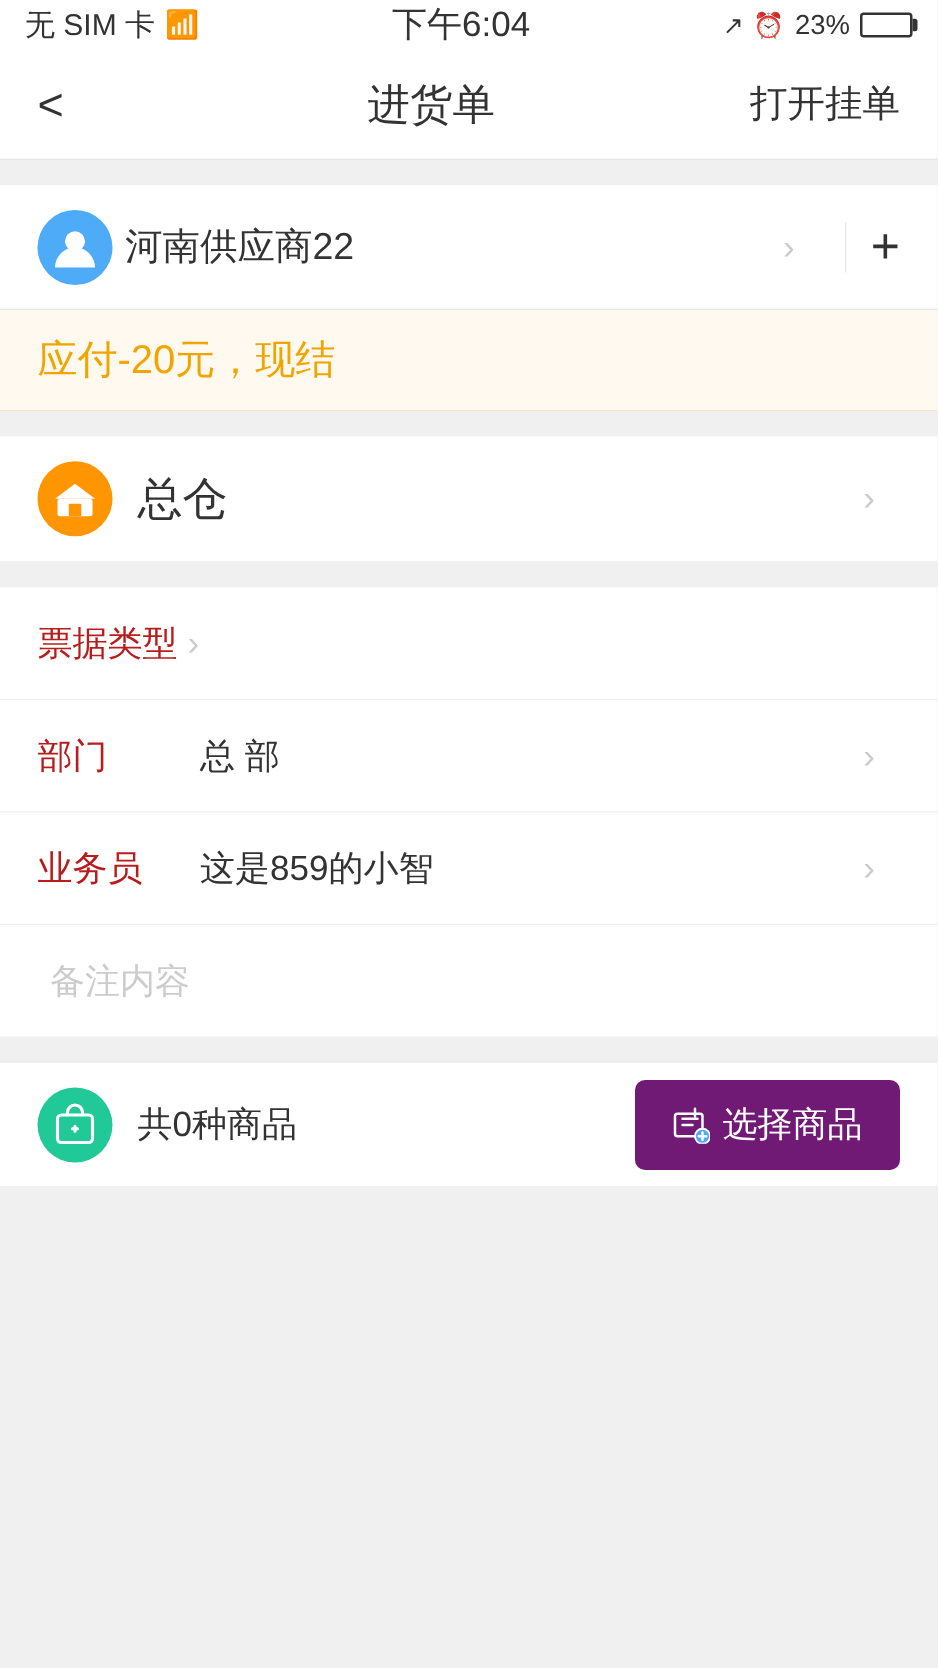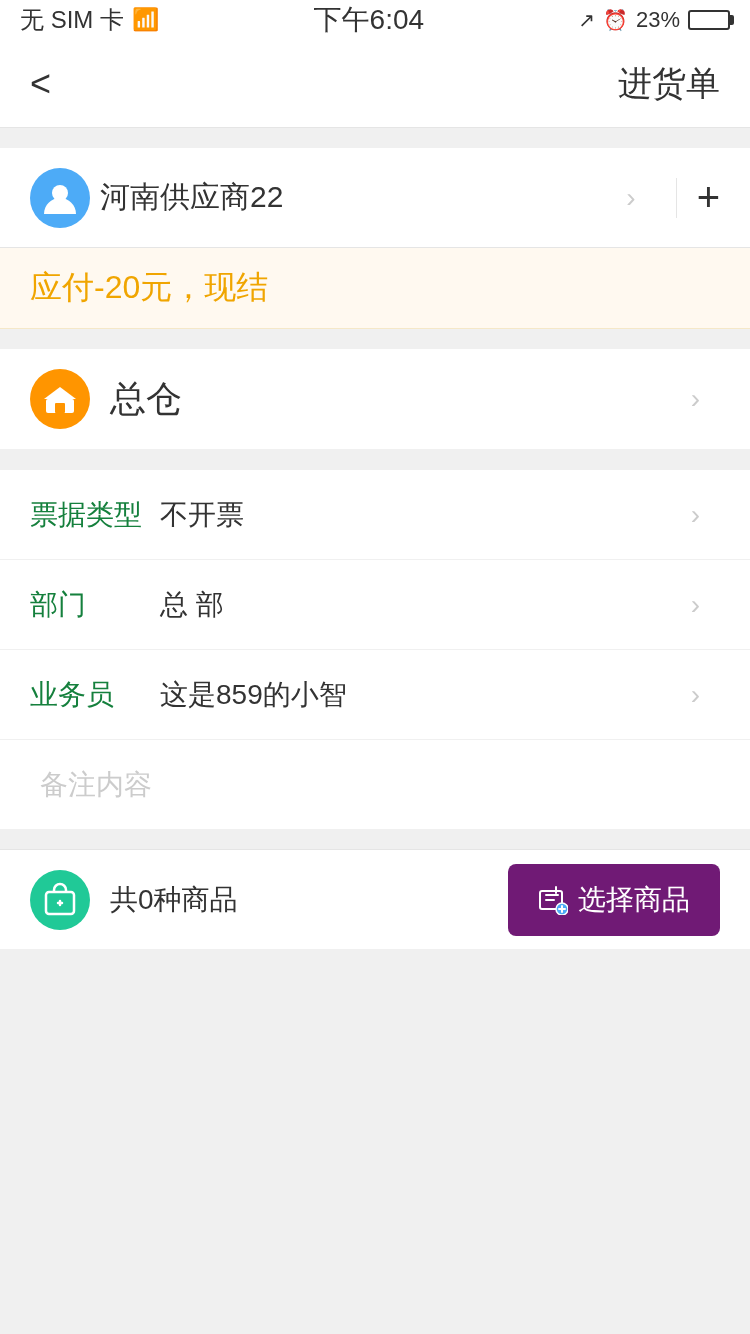--- a/index.html
+++ b/index.html
@@ -177,21 +177,21 @@
     .form-row {
       display: flex;
       align-items: center;
       padding: 0 30px;
       height: 90px;
       background: #fff;
       border-top: 1px solid #f0f0f0;
     }
     .form-label {
       font-size: 28px;
-      color: #15803d;
+      color: #b91c1c;
       width: 120px;
       flex-shrink: 0;
     }
     .form-value {
       flex: 1;
       font-size: 28px;
       color: #333;
       padding-left: 10px;
     }
     .form-placeholder {
@@ -275,20 +275,21 @@
     <span>23%</span>
     <span class="battery-bar">
       <span class="battery-fill"></span>
     </span>
   </div>
 </div>
 
 <div class="nav-bar">
   <span class="nav-back">&lt;</span>
   <span class="nav-title">进货单</span>
+  <span class="nav-action">打开挂单</span>
 </div>
 
 <div class="section-divider"></div>
 
 <div class="card">
   <div class="supplier-row">
     <div class="supplier-avatar">
       <svg viewBox="0 0 40 40" fill="none" xmlns="http://www.w3.org/2000/svg">
         <circle cx="20" cy="15" r="8" fill="#fff"></circle>
         <path d="M4 36c0-8.837 7.163-16 16-16s16 7.163 16 16" fill="#fff"></path>
@@ -317,21 +318,20 @@
     <span class="chevron-right">›</span>
   </div>
 </div>
 
 <div class="section-divider"></div>
 
 <div class="card">
 
   <div class="form-row">
     <span class="form-label">票据类型</span>
-    <span class="form-value">不开票</span>
     <span class="chevron-right">›</span>
   </div>
 
   <div class="form-row">
     <span class="form-label">部门</span>
     <span class="form-value">总 部</span>
     <span class="chevron-right">›</span>
   </div>
 
   <div class="form-row">

